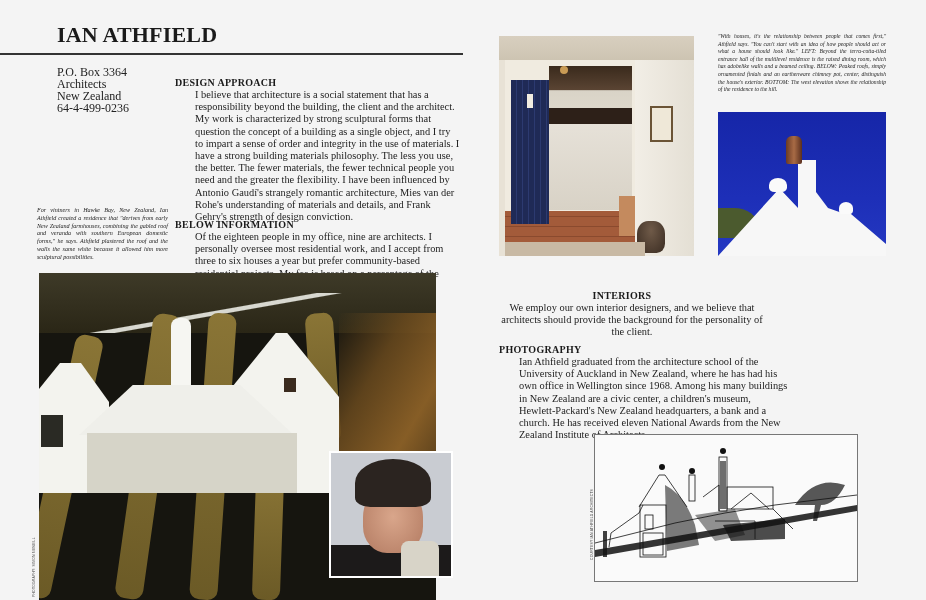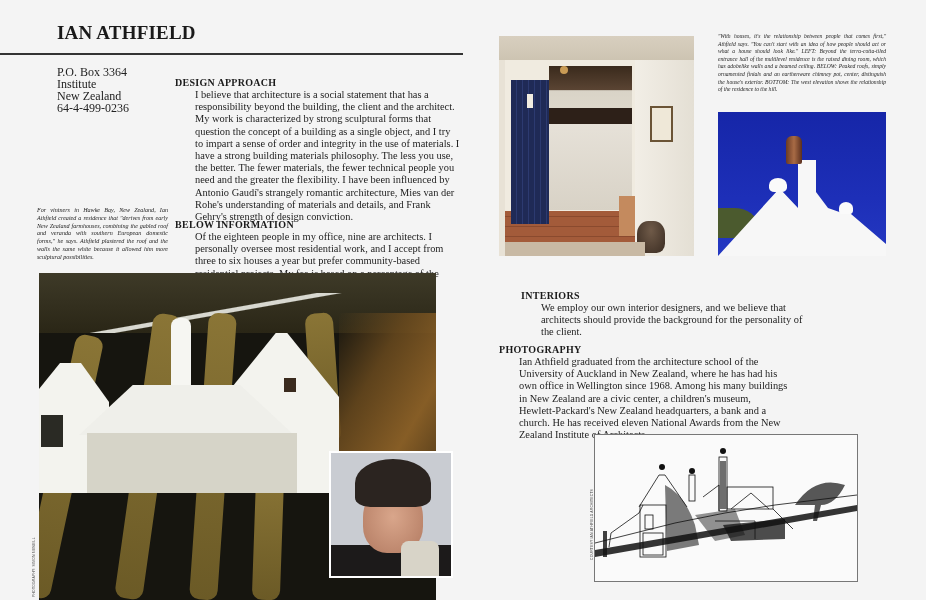--- a/index.html
+++ b/index.html
@@ -2,35 +2,35 @@
 <html><head>
 <meta charset="utf-8">
 <style>
   * { box-sizing: border-box; margin: 0; padding: 0; }
   html, body { width: 926px; height: 600px; overflow: hidden; background: #f4f4f4; }
   body { position: relative; font-family: "Liberation Serif", "DejaVu Serif", serif; color: #1a1a1a; }
 
   .abs { position: absolute; }
 
   
-  .title { left: 57px; top: 22px; font-size: 19px; font-weight: bold; letter-spacing: 0.2px; text-align: right; }
+  .title { left: 57px; top: 22px; font-size: 22px; font-weight: bold; letter-spacing: 0.2px; text-align: right; }
   .rule { left: 0; top: 53px; width: 463px; height: 1.5px; background: #333; }
 
   .address { left: 57px; top: 66px; font-size: 12px; line-height: 12px; color: #222; }
 
   .section-head { font-size: 10px; font-weight: bold; letter-spacing: 0.3px; line-height: 12px; margin-top: 12px; }
   .section-body { font-size: 10.4px; line-height: 12.2px; color: #1d1d1d; margin-left: 20px; }
 
   .design { left: 175px; top: 65px; width: 285px; }
   .office { left: 175px; top: 207px; width: 285px; }
 
   .caption-left { left: 37px; top: 207px; width: 131px; font-style: italic; font-size: 6.1px; line-height: 7.8px; text-align: justify; color: #222; }
   .caption-right { left: 718px; top: 33px; width: 168px; font-style: italic; font-size: 5.6px; line-height: 7.6px; text-align: justify; color: #222; }
 
-  .interiors { left: 521px; top: 278px; width: 290px; }
+  .interiors { left: 477px; top: 278px; width: 290px; text-align: center; }
   .background { left: 499px; top: 332px; width: 290px; }
 
   
   .photo { overflow: hidden; }
 
   
   .interior { left: 499px; top: 36px; width: 195px; height: 220px; background: #e8e2d6; }
   .interior .ceiling { left: 0; top: 0; width: 195px; height: 24px; background: linear-gradient(#d8cfbf, #cdc4b2); }
   .interior .doorway-frame { left: 6px; top: 24px; width: 130px; height: 196px; background: #f0ebe0; }
   .interior .inner-room { left: 50px; top: 30px; width: 83px; height: 60px; background: linear-gradient(#3a2a1c, #5a4433 40%, #d9d3c7 41%, #e2dccf); }
@@ -85,21 +85,21 @@
   .credit-right { left: 590px; top: 560px; }
 </style>
 </head>
 <body>
 
 <div class="abs title">IAN ATHFIELD</div>
 <div class="abs rule"></div>
 
 <div class="abs address">
   <div>P.O. Box 3364</div>
-  <div>Institute</div>
+  <div>Architects</div>
   <div>New Zealand</div>
   <div>64-4-499-0236</div>
 </div>
 
 <div class="abs design">
   <div class="section-head">DESIGN APPROACH</div>
   <div class="section-body">I believe that architecture is a social statement that has a responsibility beyond the building, the client and the architect. My work is characterized by strong sculptural forms that question the concept of a building as a single object, and I try to impart a sense of order and integrity in the use of materials. I have a strong building materials philosophy. The less you use, the better. The fewer materials, the fewer technical people you need and the greater the flexibility. I have been influenced by Antonio Gaudí's strangely romantic architecture, Mies van der Rohe's understanding of materials and details, and Frank Gehry's strength of design conviction.</div>
 </div>
 
 <div class="abs office">

